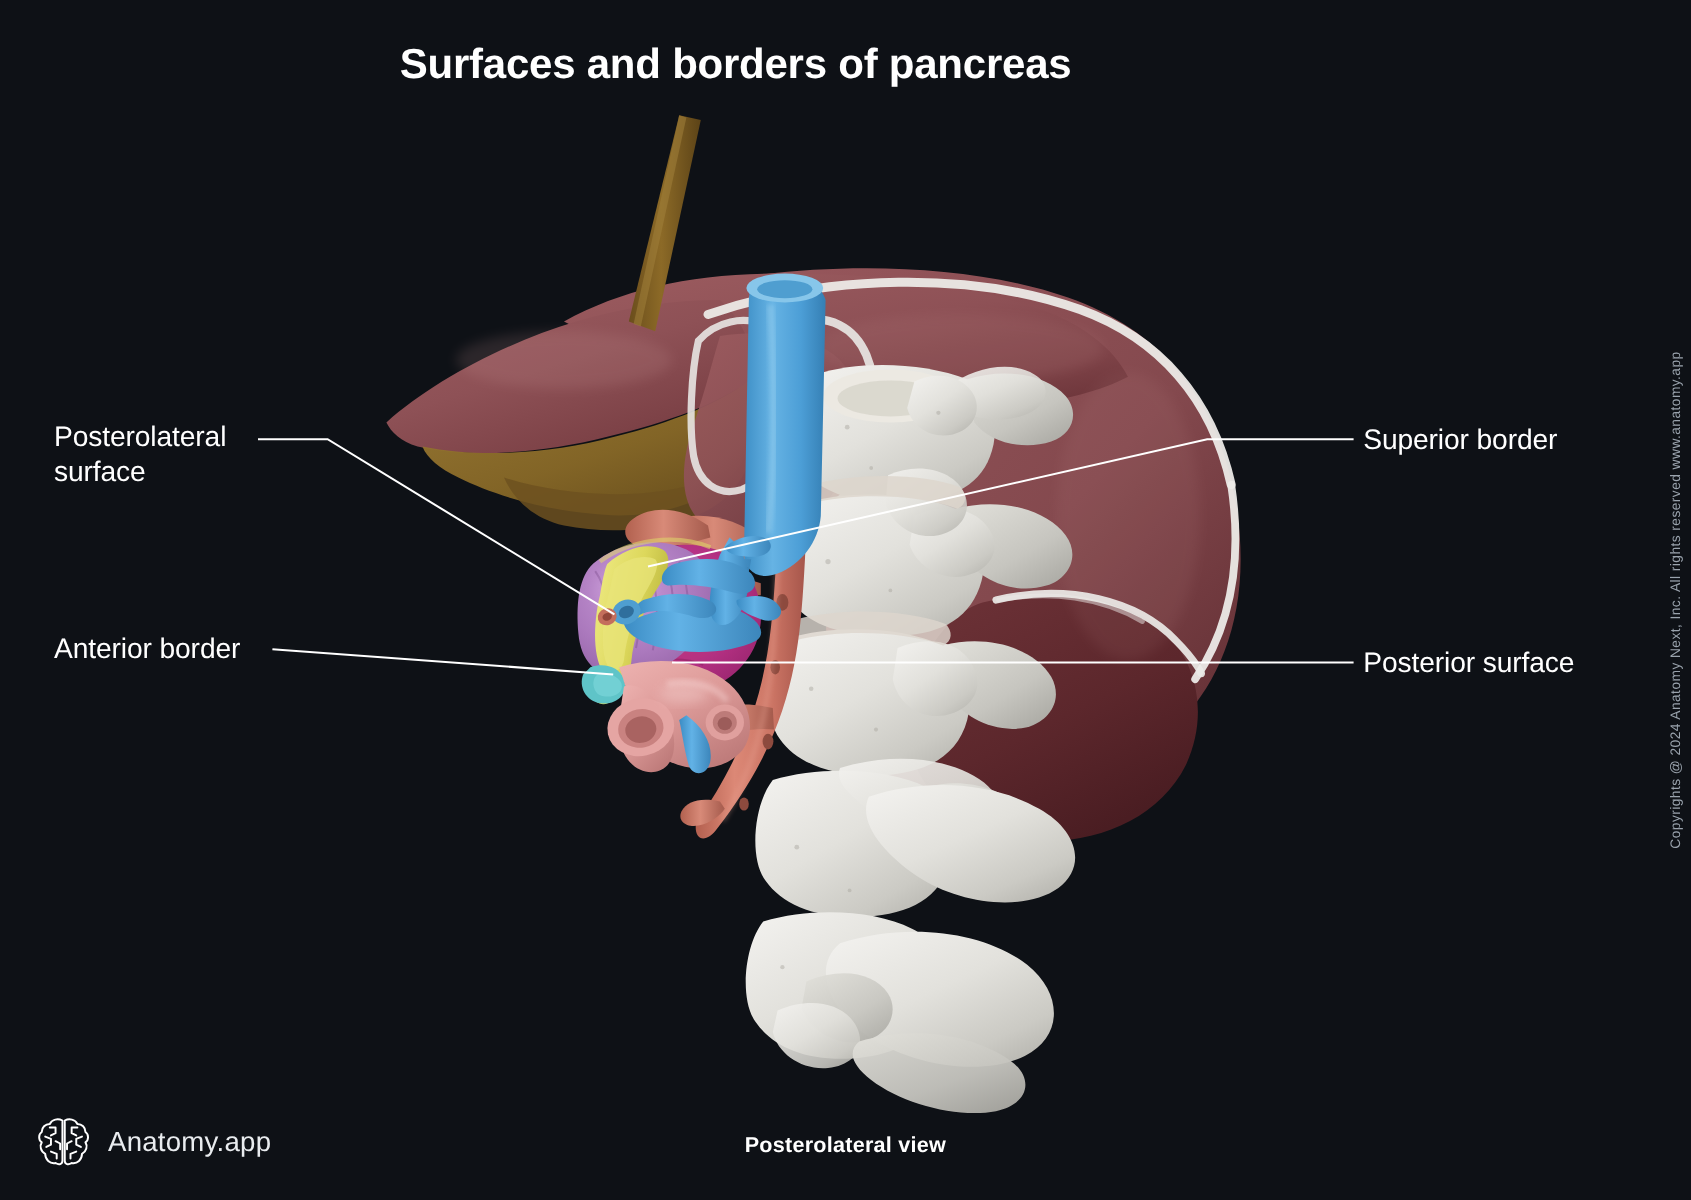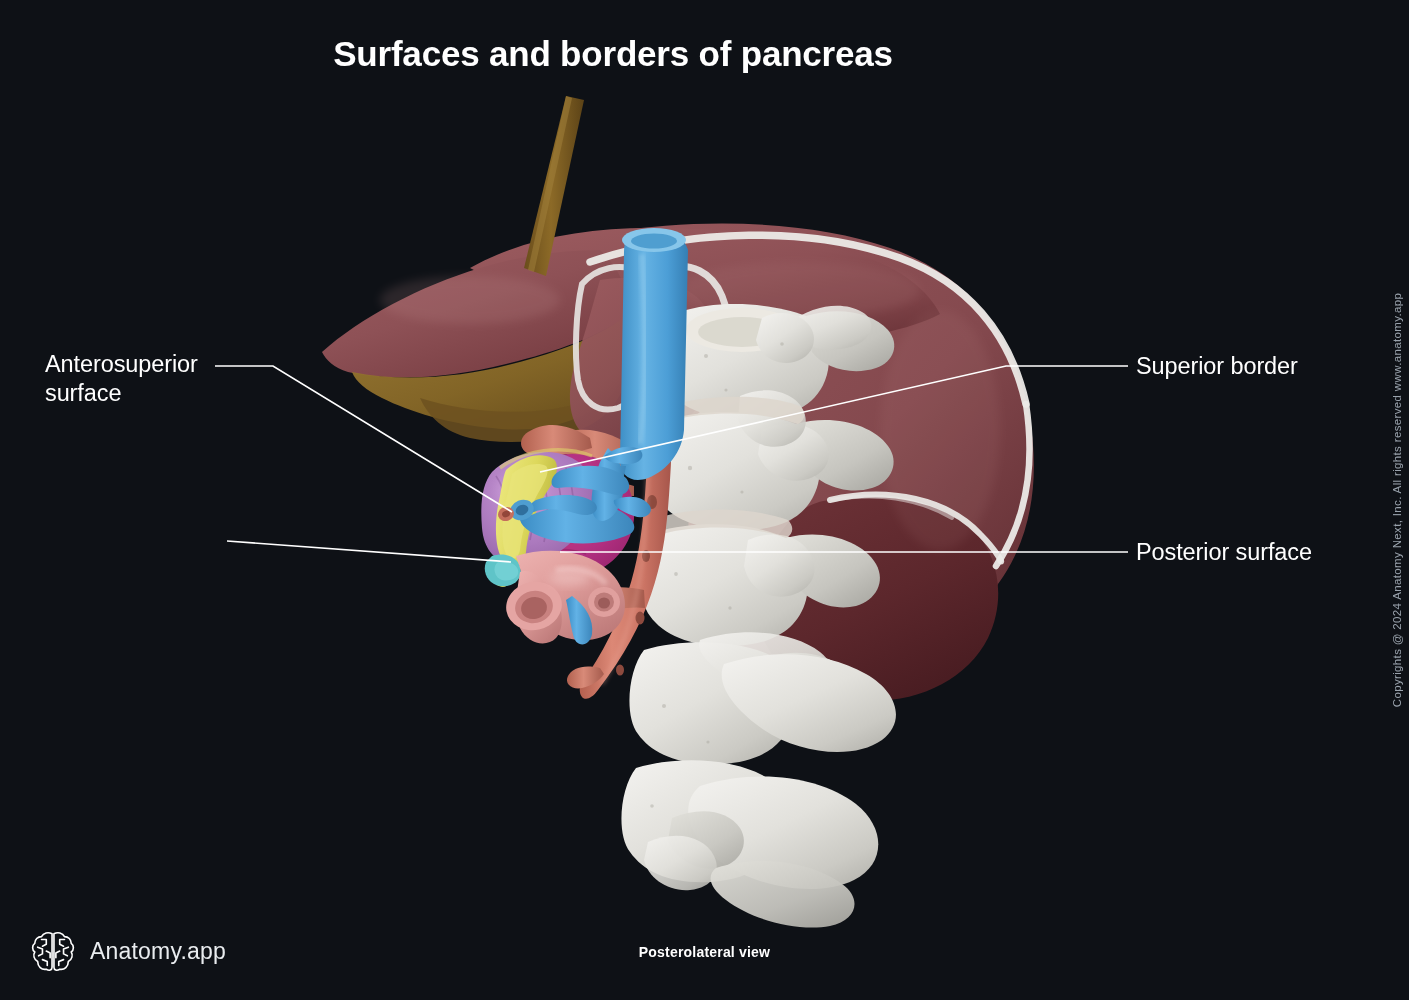--- a/index.html
+++ b/index.html
@@ -37,21 +37,21 @@
   }
 
   
   .view-caption {
     position: absolute;
     top: 944px;
     left: 0;
     width: 1409px;
     text-align: center;
     color: #ffffff;
-    font-size: 14px;
+    font-size: 18px;
     font-weight: bold;
     letter-spacing: 0.2px;
   }
 
   
   .brand {
     position: absolute;
     left: 30px;
     top: 928px;
     display: flex;
@@ -480,23 +480,24 @@
       <path class="leader" d="M227,541 L511,562"></path>
 
       <path class="leader" d="M1128,366 L1006,366 L540,472"></path>
 
       <path class="leader" d="M1128,552 L560,552"></path>
     </g>
   </svg>
 
   <div class="title">Surfaces and borders of pancreas</div>
 
-  <div class="label left" id="label-anterosuperior">Anterosuperior
+  <div class="label left" id="label-anterosuperior">Posterolateral
 surface</div>
 
+  <div class="label left" id="label-anterior-border">Anterior border</div>
 
   <div class="label right" id="label-superior-border">Superior border</div>
 
   <div class="label right" id="label-posterior-surf">Posterior surface</div>
 
   <div class="view-caption">Posterolateral view</div>
 
   <div class="brand">
     <svg width="46" height="46" viewBox="0 0 48 48">
       <g fill="none" stroke="#ffffff" stroke-width="1.7" stroke-linecap="round" stroke-linejoin="round">

